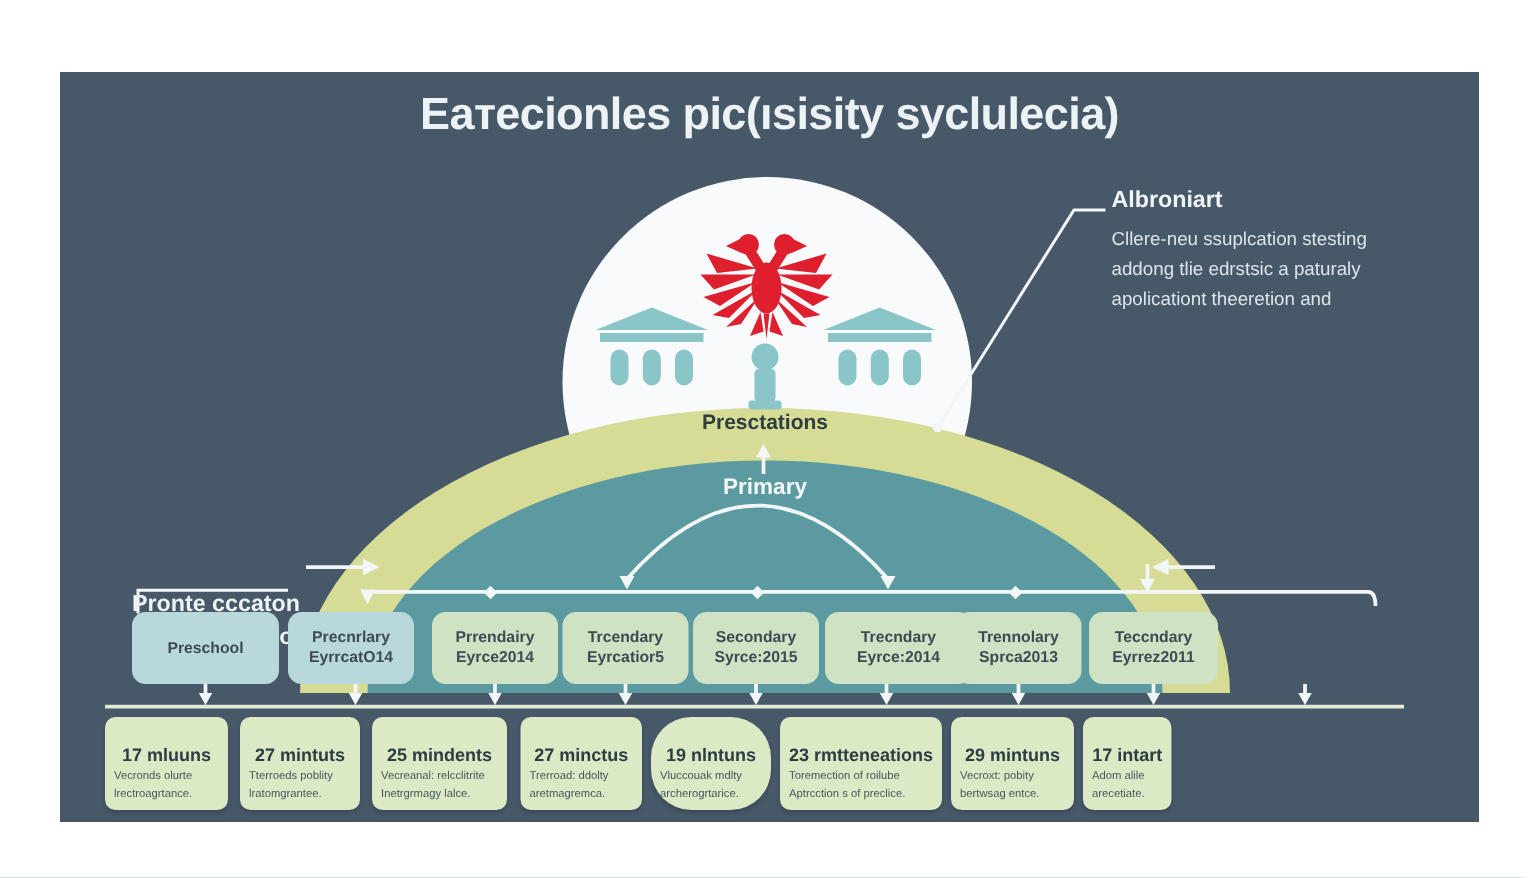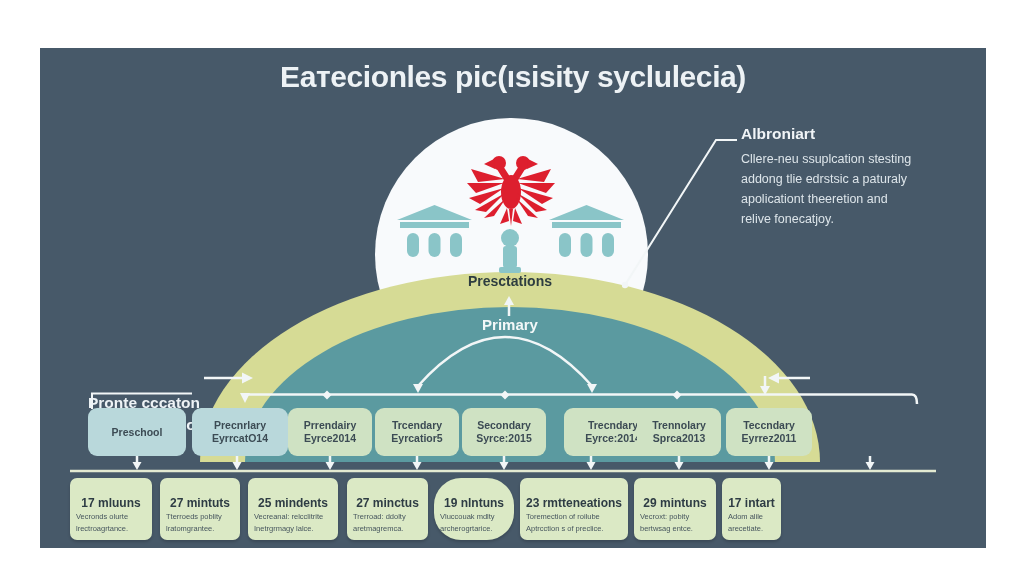--- a/index.html
+++ b/index.html
@@ -154,44 +154,43 @@
   <div class="abs sideLabel" style="left:88px;top:345px;margin-top:47px;">
     <div>Pronte cccaton</div>
     <div>Fased elucation</div>
   </div>
 
   <div class="abs" id="calloutTitle">Albroniart</div>
   <div class="abs" id="calloutText">
     <div>Cllere-neu ssuplcation stesting</div>
     <div>addong tlie edrstsic a paturaly</div>
     <div>apolicationt theeretion and</div>
-    <div>relive fonecatjoy.</div>
   </div>
 
   <div class="stage blue" style="left:88px;width:98px;">
     <span>Preschool</span>
     <span></span>
   </div>
-  <div class="stage blue" style="left:192px;width:96px;">
+  <div class="stage blue" style="left:192px;width:84px;">
     <span>Precnrlary</span>
     <span>EyrrcatO14</span>
   </div>
   <div class="stage green" style="left:288px;width:84px;">
     <span>Prrendairy</span>
     <span>Eyrce2014</span>
   </div>
   <div class="stage green" style="left:375px;width:84px;">
     <span>Trcendary</span>
     <span>Eyrcatior5</span>
   </div>
   <div class="stage green" style="left:462px;width:84px;">
     <span>Secondary</span>
     <span>Syrce:2015</span>
   </div>
-  <div class="stage green" style="left:564px;width:98px;">
+  <div class="stage green" style="left:550px;width:98px;">
     <span>Trecndary</span>
     <span>Eyrce:2014</span>
   </div>
   <div class="stage green" style="left:637px;width:84px;">
     <span>Trennolary</span>
     <span>Sprca2013</span>
   </div>
   <div class="stage green" style="left:726px;width:86px;">
     <span>Teccndary</span>
     <span>Eyrrez2011</span>

